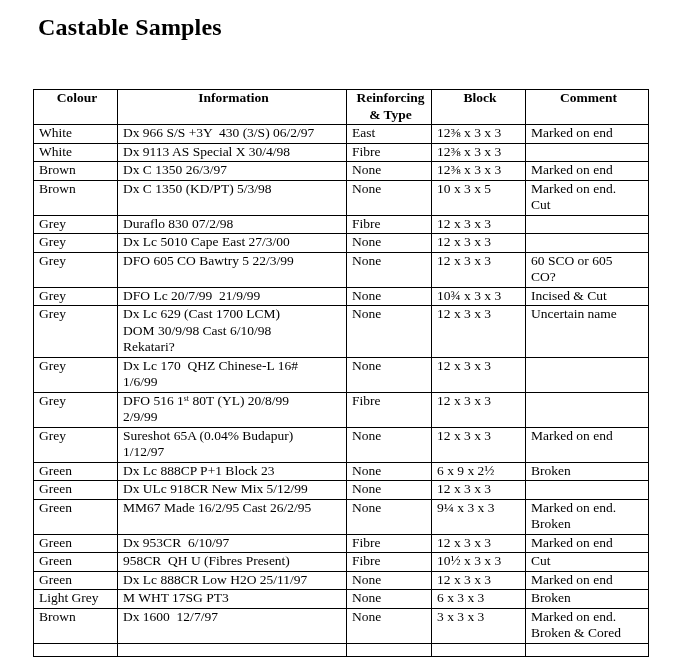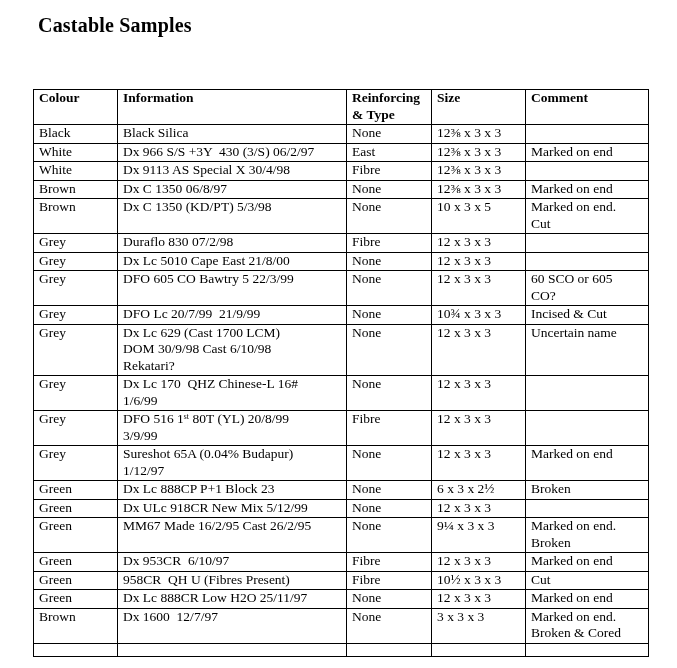--- a/index.html
+++ b/index.html
@@ -13,21 +13,21 @@
     overflow: hidden;
     position: relative;
     font-family: "Liberation Serif", "DejaVu Serif", serif;
     color: #000000;
   }
   .page-title {
     position: absolute;
     left: 38px;
     top: 14px;
     margin: 0;
-    font-size: 20px;
+    font-size: 24px;
     font-weight: bold;
     letter-spacing: 0.2px;
     font-family: "Liberation Serif", "DejaVu Serif", serif;
   }
   table.samples {
     position: absolute;
     left: 33px;
     top: 89px;
     width: 615px;
     border-collapse: collapse;
@@ -40,20 +40,21 @@
     text-align: left;
     padding: 0px 2px 1px 5px;
     font-size: 13.5px;
     line-height: 16.5px;
     white-space: pre-wrap;
     overflow: hidden;
     font-family: "Liberation Serif", "DejaVu Serif", "DejaVu Sans", serif;
   }
   table.samples th {
     font-weight: bold;
+    text-align: center;
   }
   table.samples tr.empty-row td {
     height: 11px;
   }
 </style>
 </head>
 <body>
 
 <div>
   <h1 class="page-title">Castable Samples</h1>
@@ -64,49 +65,42 @@
       <col style="width:229px">
       <col style="width:85px">
       <col style="width:94px">
       <col style="width:123px">
     </colgroup>
     <thead>
       <tr>
           <th>Colour</th>
           <th>Information</th>
           <th>Reinforcing &amp; Type</th>
-          <th>Size</th>
+          <th>Block</th>
           <th>Comment</th>
         </tr>
     </thead>
     <tbody>
-        <tr>
-          <td>Black</td>
-          <td>Black Silica</td>
-          <td>None</td>
-          <td>12⅜ x 3 x 3</td>
-          <td></td>
-        </tr>
         <tr>
           <td>White</td>
           <td>Dx 966 S/S +3Y  430 (3/S) 06/2/97</td>
           <td>East</td>
           <td>12⅜ x 3 x 3</td>
           <td>Marked on end</td>
         </tr>
         <tr>
           <td>White</td>
           <td>Dx 9113 AS Special X 30/4/98</td>
           <td>Fibre</td>
           <td>12⅜ x 3 x 3</td>
           <td></td>
         </tr>
         <tr>
           <td>Brown</td>
-          <td>Dx C 1350 06/8/97</td>
+          <td>Dx C 1350 26/3/97</td>
           <td>None</td>
           <td>12⅜ x 3 x 3</td>
           <td>Marked on end</td>
         </tr>
         <tr>
           <td>Brown</td>
           <td>Dx C 1350 (KD/PT) 5/3/98</td>
           <td>None</td>
           <td>10 x 3 x 5</td>
           <td>Marked on end.
@@ -114,21 +108,21 @@
         </tr>
         <tr>
           <td>Grey</td>
           <td>Duraflo 830 07/2/98</td>
           <td>Fibre</td>
           <td>12 x 3 x 3</td>
           <td></td>
         </tr>
         <tr>
           <td>Grey</td>
-          <td>Dx Lc 5010 Cape East 21/8/00</td>
+          <td>Dx Lc 5010 Cape East 27/3/00</td>
           <td>None</td>
           <td>12 x 3 x 3</td>
           <td></td>
         </tr>
         <tr>
           <td>Grey</td>
           <td>DFO 605 CO Bawtry 5 22/3/99</td>
           <td>None</td>
           <td>12 x 3 x 3</td>
           <td>60 SCO or 605
@@ -154,38 +148,38 @@
           <td>Grey</td>
           <td>Dx Lc 170  QHZ Chinese-L 16#
 1/6/99</td>
           <td>None</td>
           <td>12 x 3 x 3</td>
           <td></td>
         </tr>
         <tr>
           <td>Grey</td>
           <td>DFO 516 1ˢᵗ 80T (YL) 20/8/99
-3/9/99</td>
+2/9/99</td>
           <td>Fibre</td>
           <td>12 x 3 x 3</td>
           <td></td>
         </tr>
         <tr>
           <td>Grey</td>
           <td>Sureshot 65A (0.04% Budapur)
 1/12/97</td>
           <td>None</td>
           <td>12 x 3 x 3</td>
           <td>Marked on end</td>
         </tr>
         <tr>
           <td>Green</td>
           <td>Dx Lc 888CP P+1 Block 23</td>
           <td>None</td>
-          <td>6 x 3 x 2½</td>
+          <td>6 x 9 x 2½</td>
           <td>Broken</td>
         </tr>
         <tr>
           <td>Green</td>
           <td>Dx ULc 918CR New Mix 5/12/99</td>
           <td>None</td>
           <td>12 x 3 x 3</td>
           <td></td>
         </tr>
         <tr>
@@ -209,20 +203,27 @@
           <td>Fibre</td>
           <td>10½ x 3 x 3</td>
           <td>Cut</td>
         </tr>
         <tr>
           <td>Green</td>
           <td>Dx Lc 888CR Low H2O 25/11/97</td>
           <td>None</td>
           <td>12 x 3 x 3</td>
           <td>Marked on end</td>
+        </tr>
+        <tr>
+          <td>Light Grey</td>
+          <td>M WHT 17SG PT3</td>
+          <td>None</td>
+          <td>6 x 3 x 3</td>
+          <td>Broken</td>
         </tr>
         <tr>
           <td>Brown</td>
           <td>Dx 1600  12/7/97</td>
           <td>None</td>
           <td>3 x 3 x 3</td>
           <td>Marked on end.
 Broken &amp; Cored</td>
         </tr>
         <tr class="empty-row">

